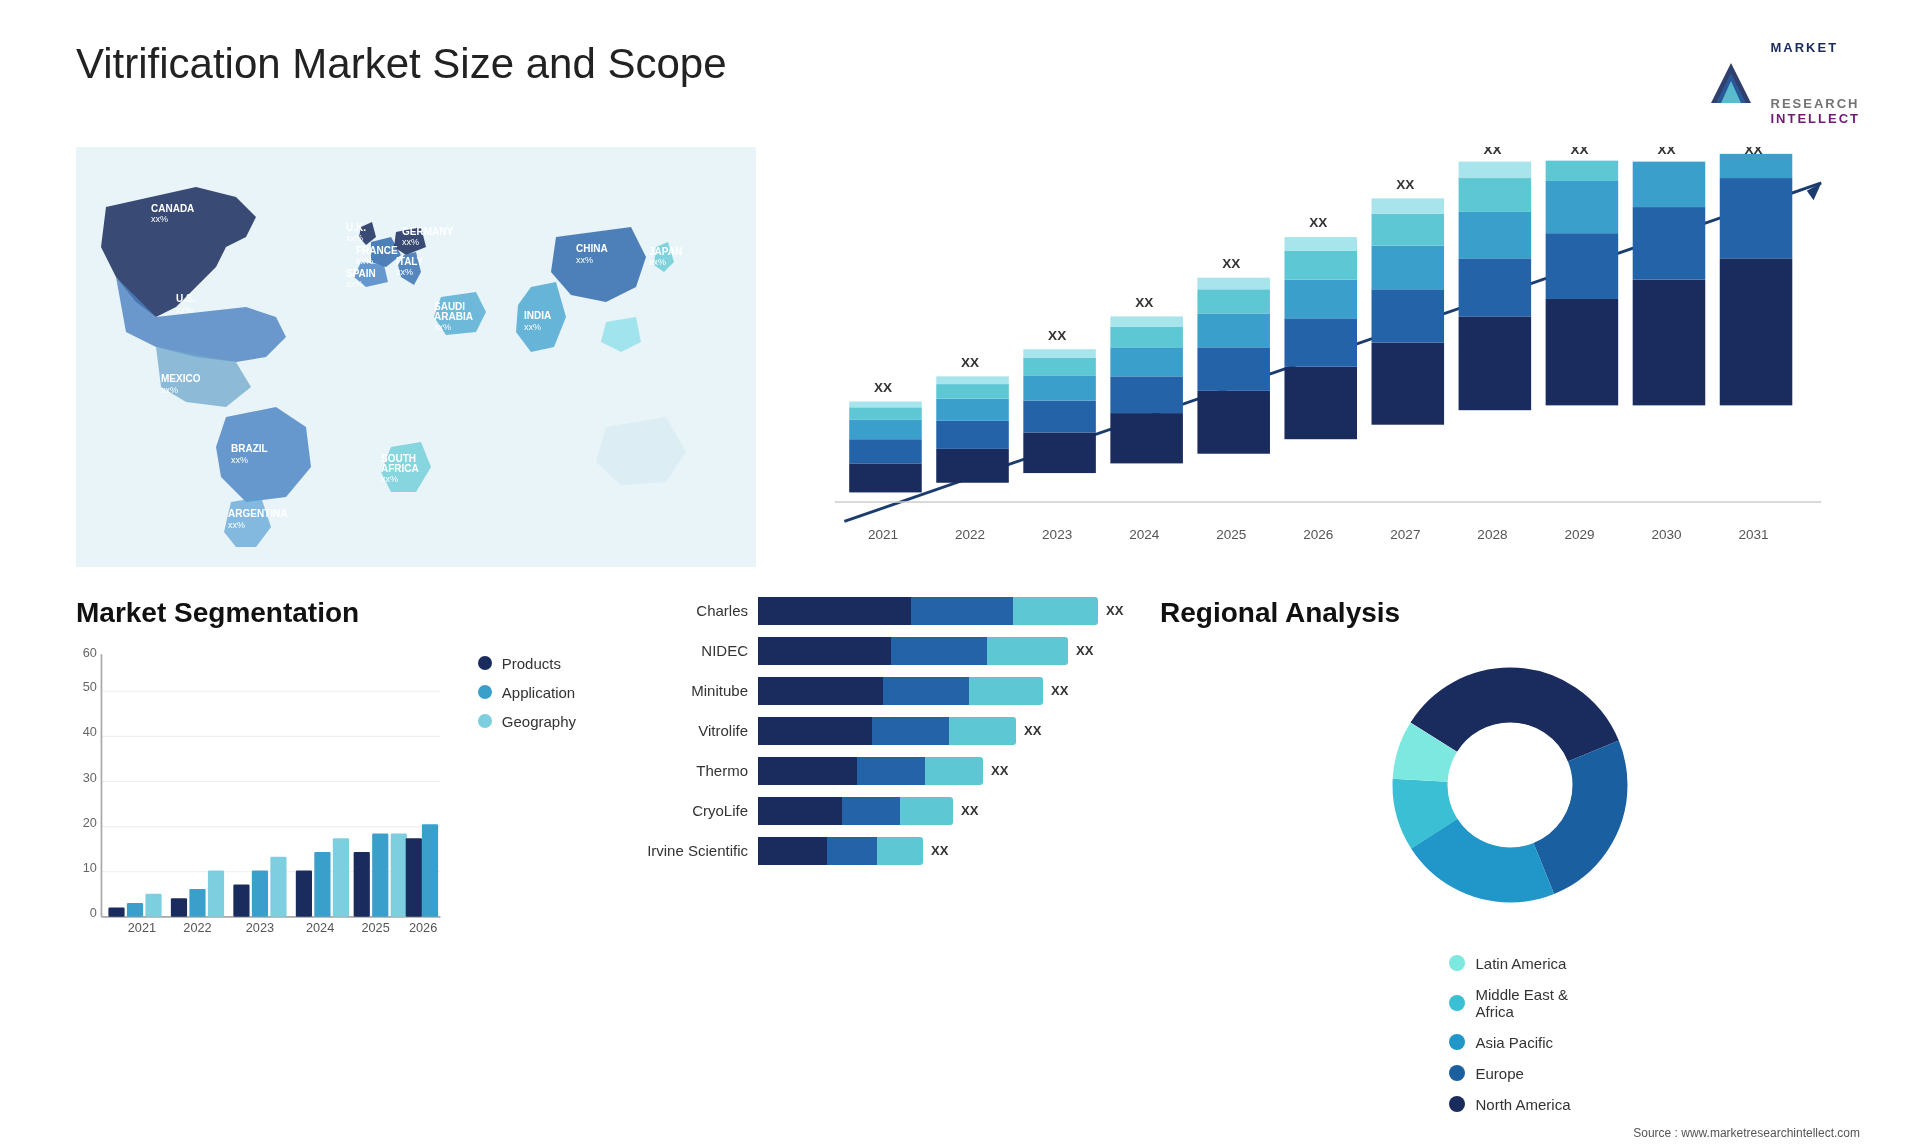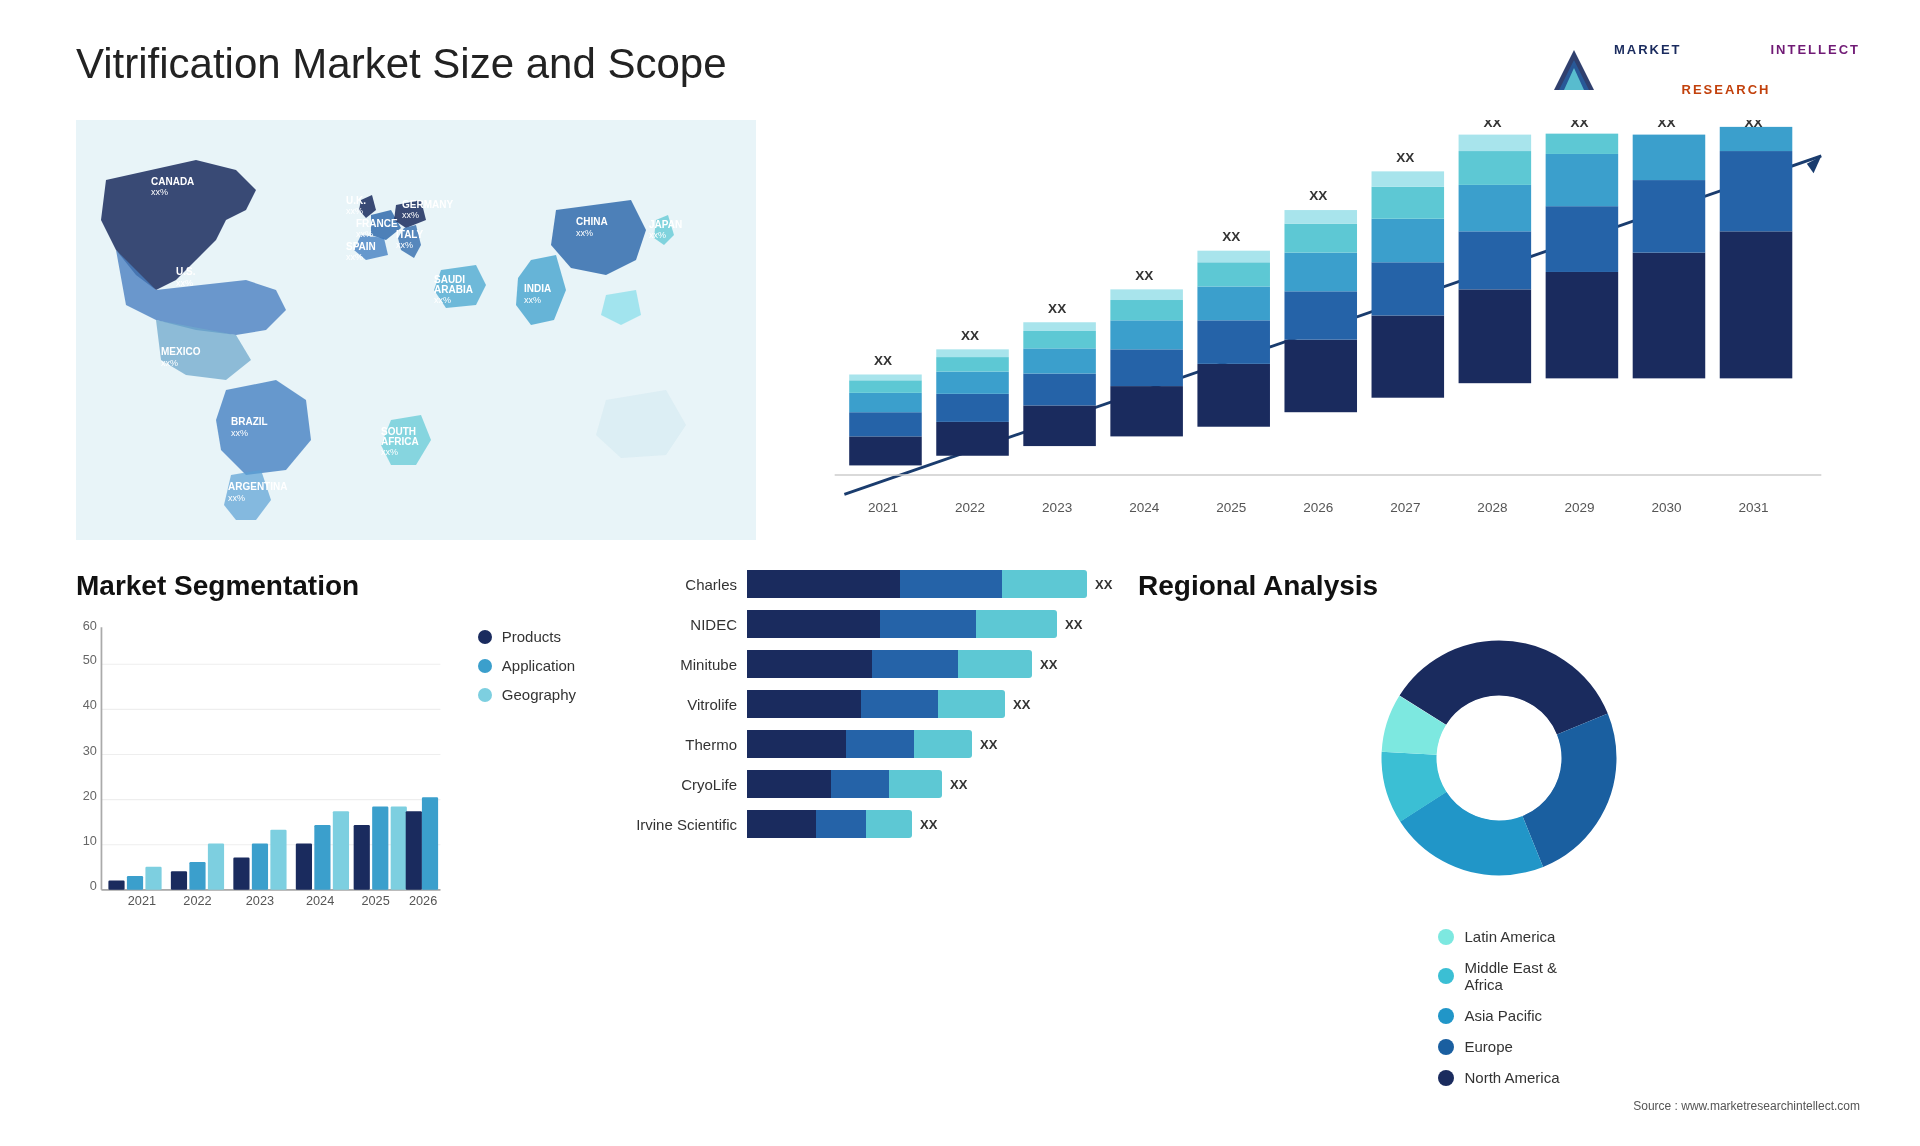--- a/index.html
+++ b/index.html
@@ -33,25 +33,25 @@
       display: flex;
       align-items: center;
       gap: 10px;
     }
     .logo-icon {
       width: 60px;
       height: 60px;
     }
     .logo-text {
       display: flex;
-      flex-direction: row;
+      flex-direction: column;
       line-height: 1.2;
     }
     .logo-text .market { font-size: 13px; font-weight: 700; color: #1a2b5e; letter-spacing: 2px; }
-    .logo-text .research { font-size: 13px; font-weight: 700; color: #c2410c; letter-spacing: 2px; margin-top: 40px; }
+    .logo-text .research { font-size: 13px; font-weight: 700; color: #737373; letter-spacing: 2px; margin-top: 40px; }
     .logo-text .intellect { font-size: 13px; font-weight: 700; color: #701a75; letter-spacing: 2px; }
 
     
     .top-section {
       display: flex;
       gap: 40px;
       margin-bottom: 30px;
     }
     .map-container {
       flex: 0 0 680px;
@@ -66,21 +66,21 @@
 
     
     .map-svg {
       width: 100%;
       height: 100%;
     }
 
     
     .bottom-section {
       display: flex;
-      gap: 1px;
+      gap: 12px;
     }
     .segmentation-panel {
       flex: 0 0 500px;
     }
     .key-players-panel {
       flex: 0 0 560px;
       padding: 0 20px;
     }
     .regional-panel {
       flex: 1;

